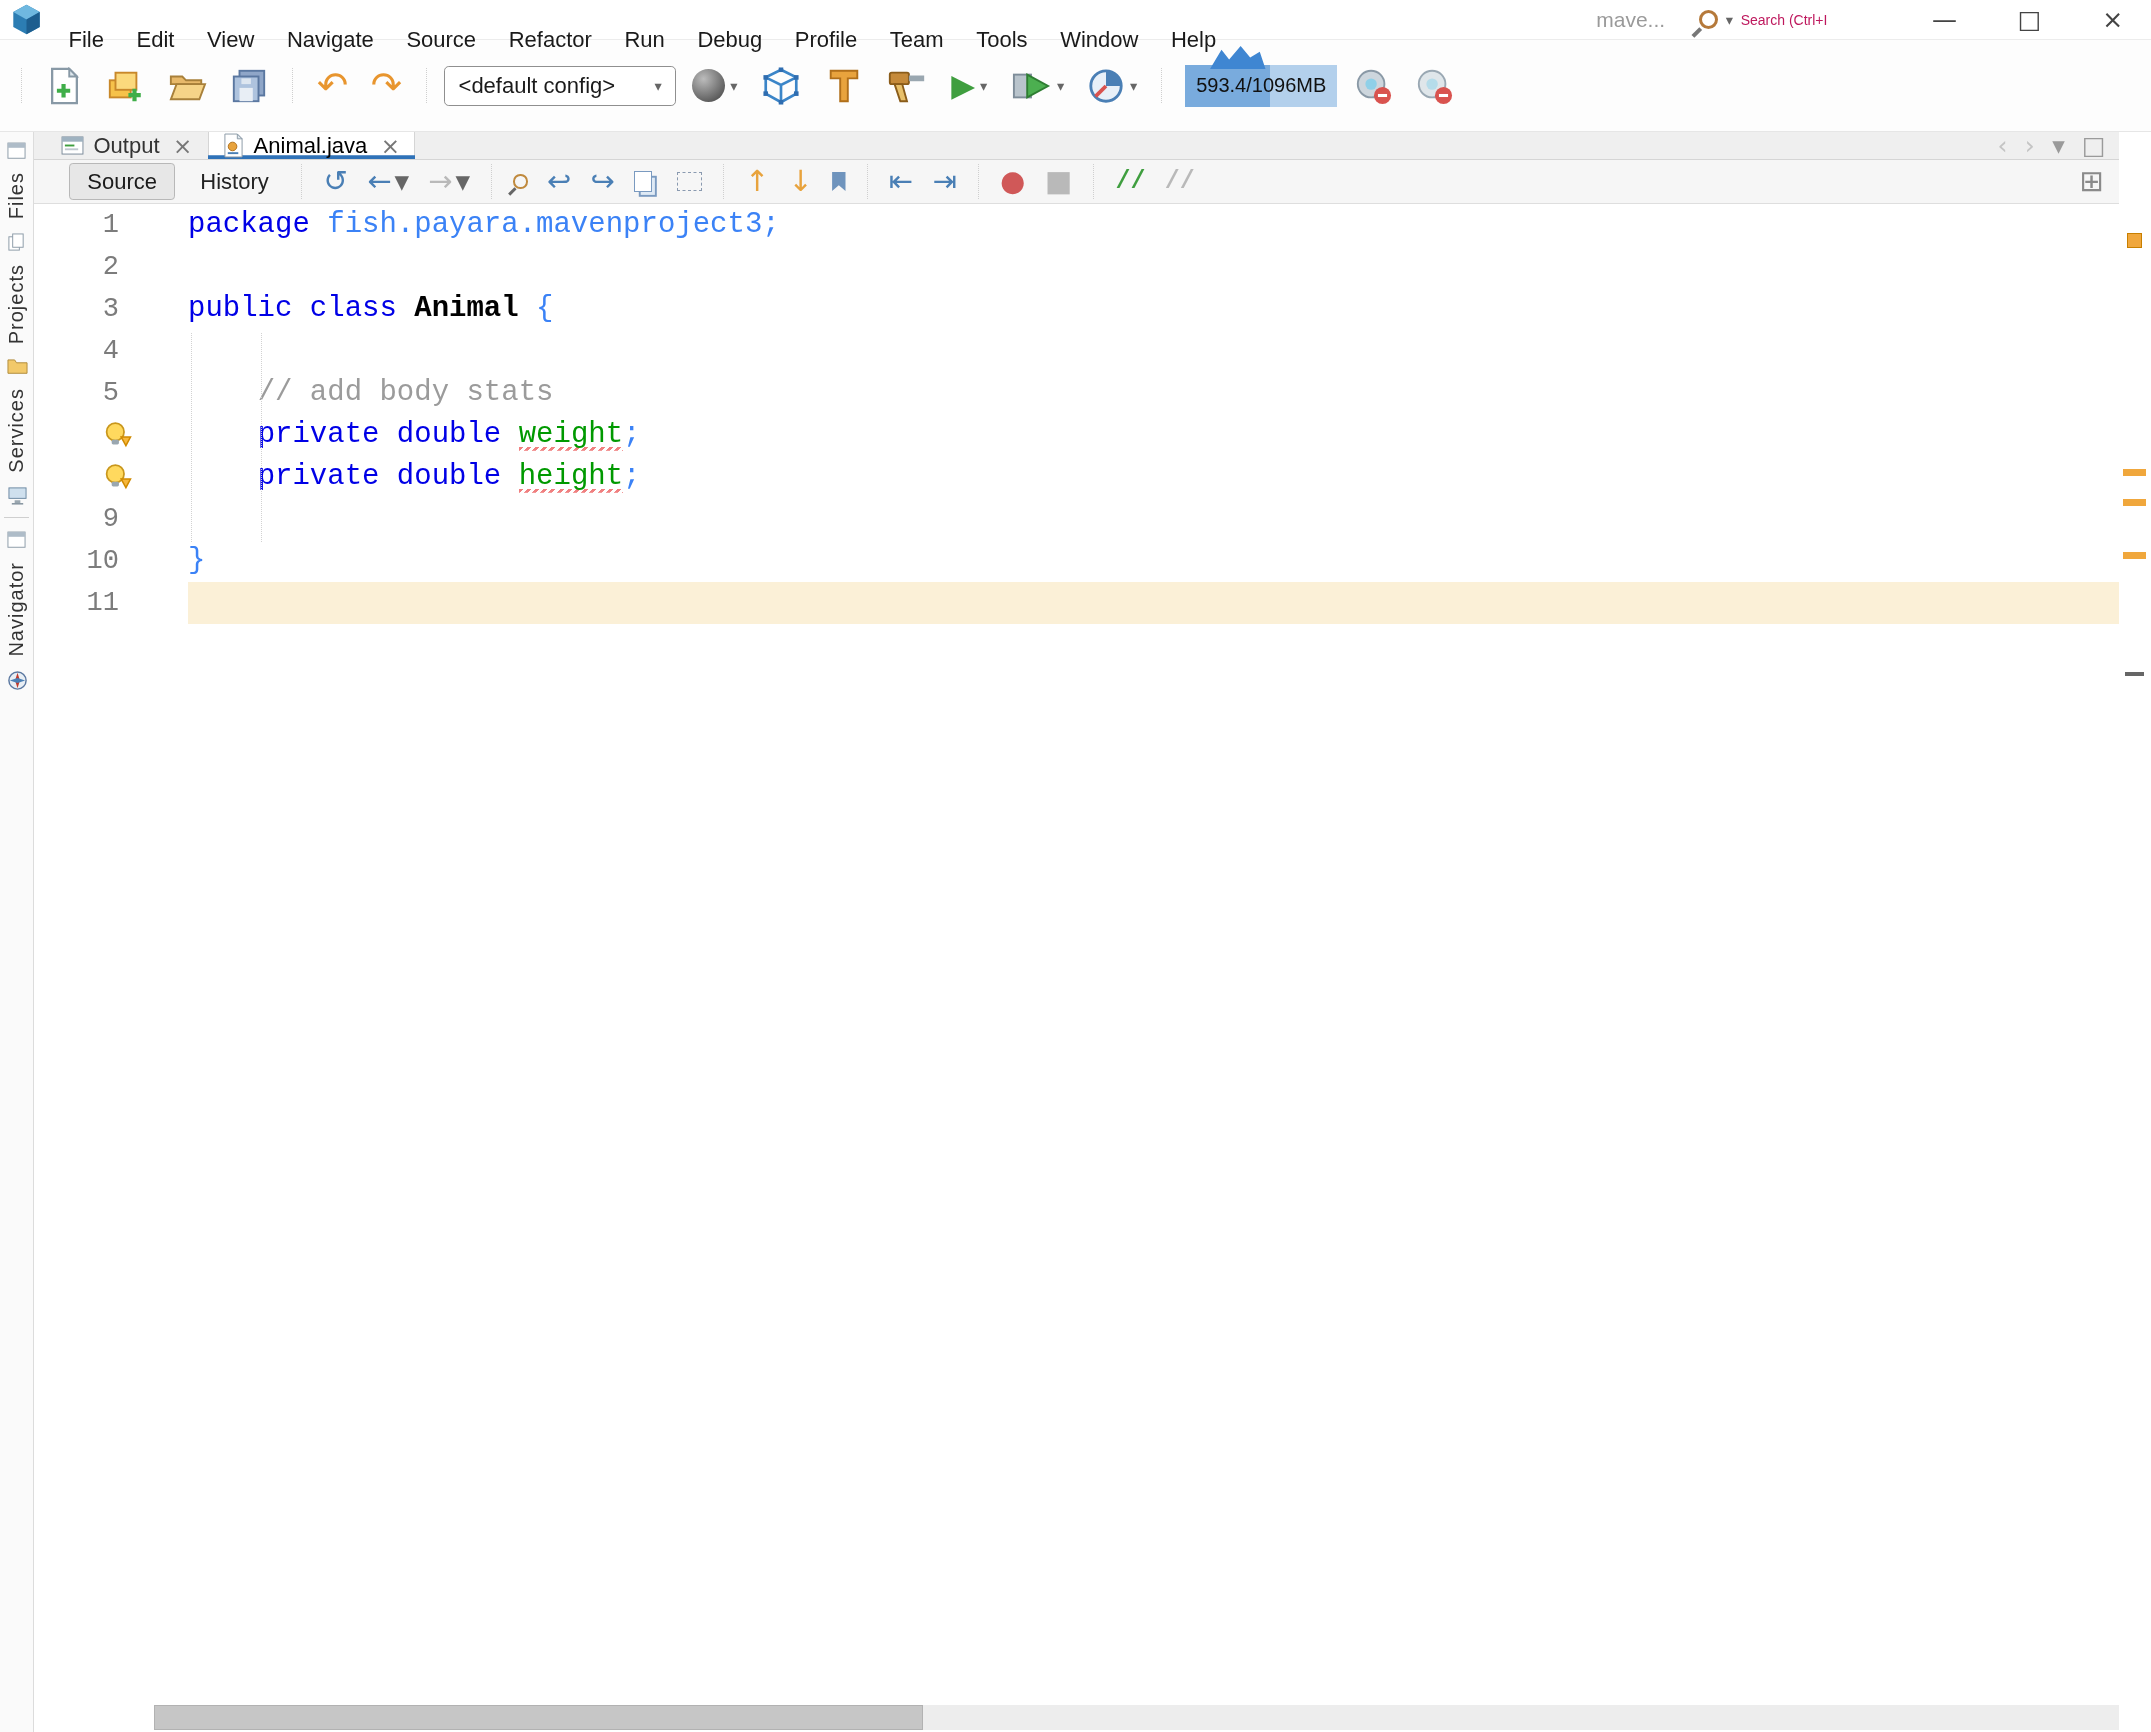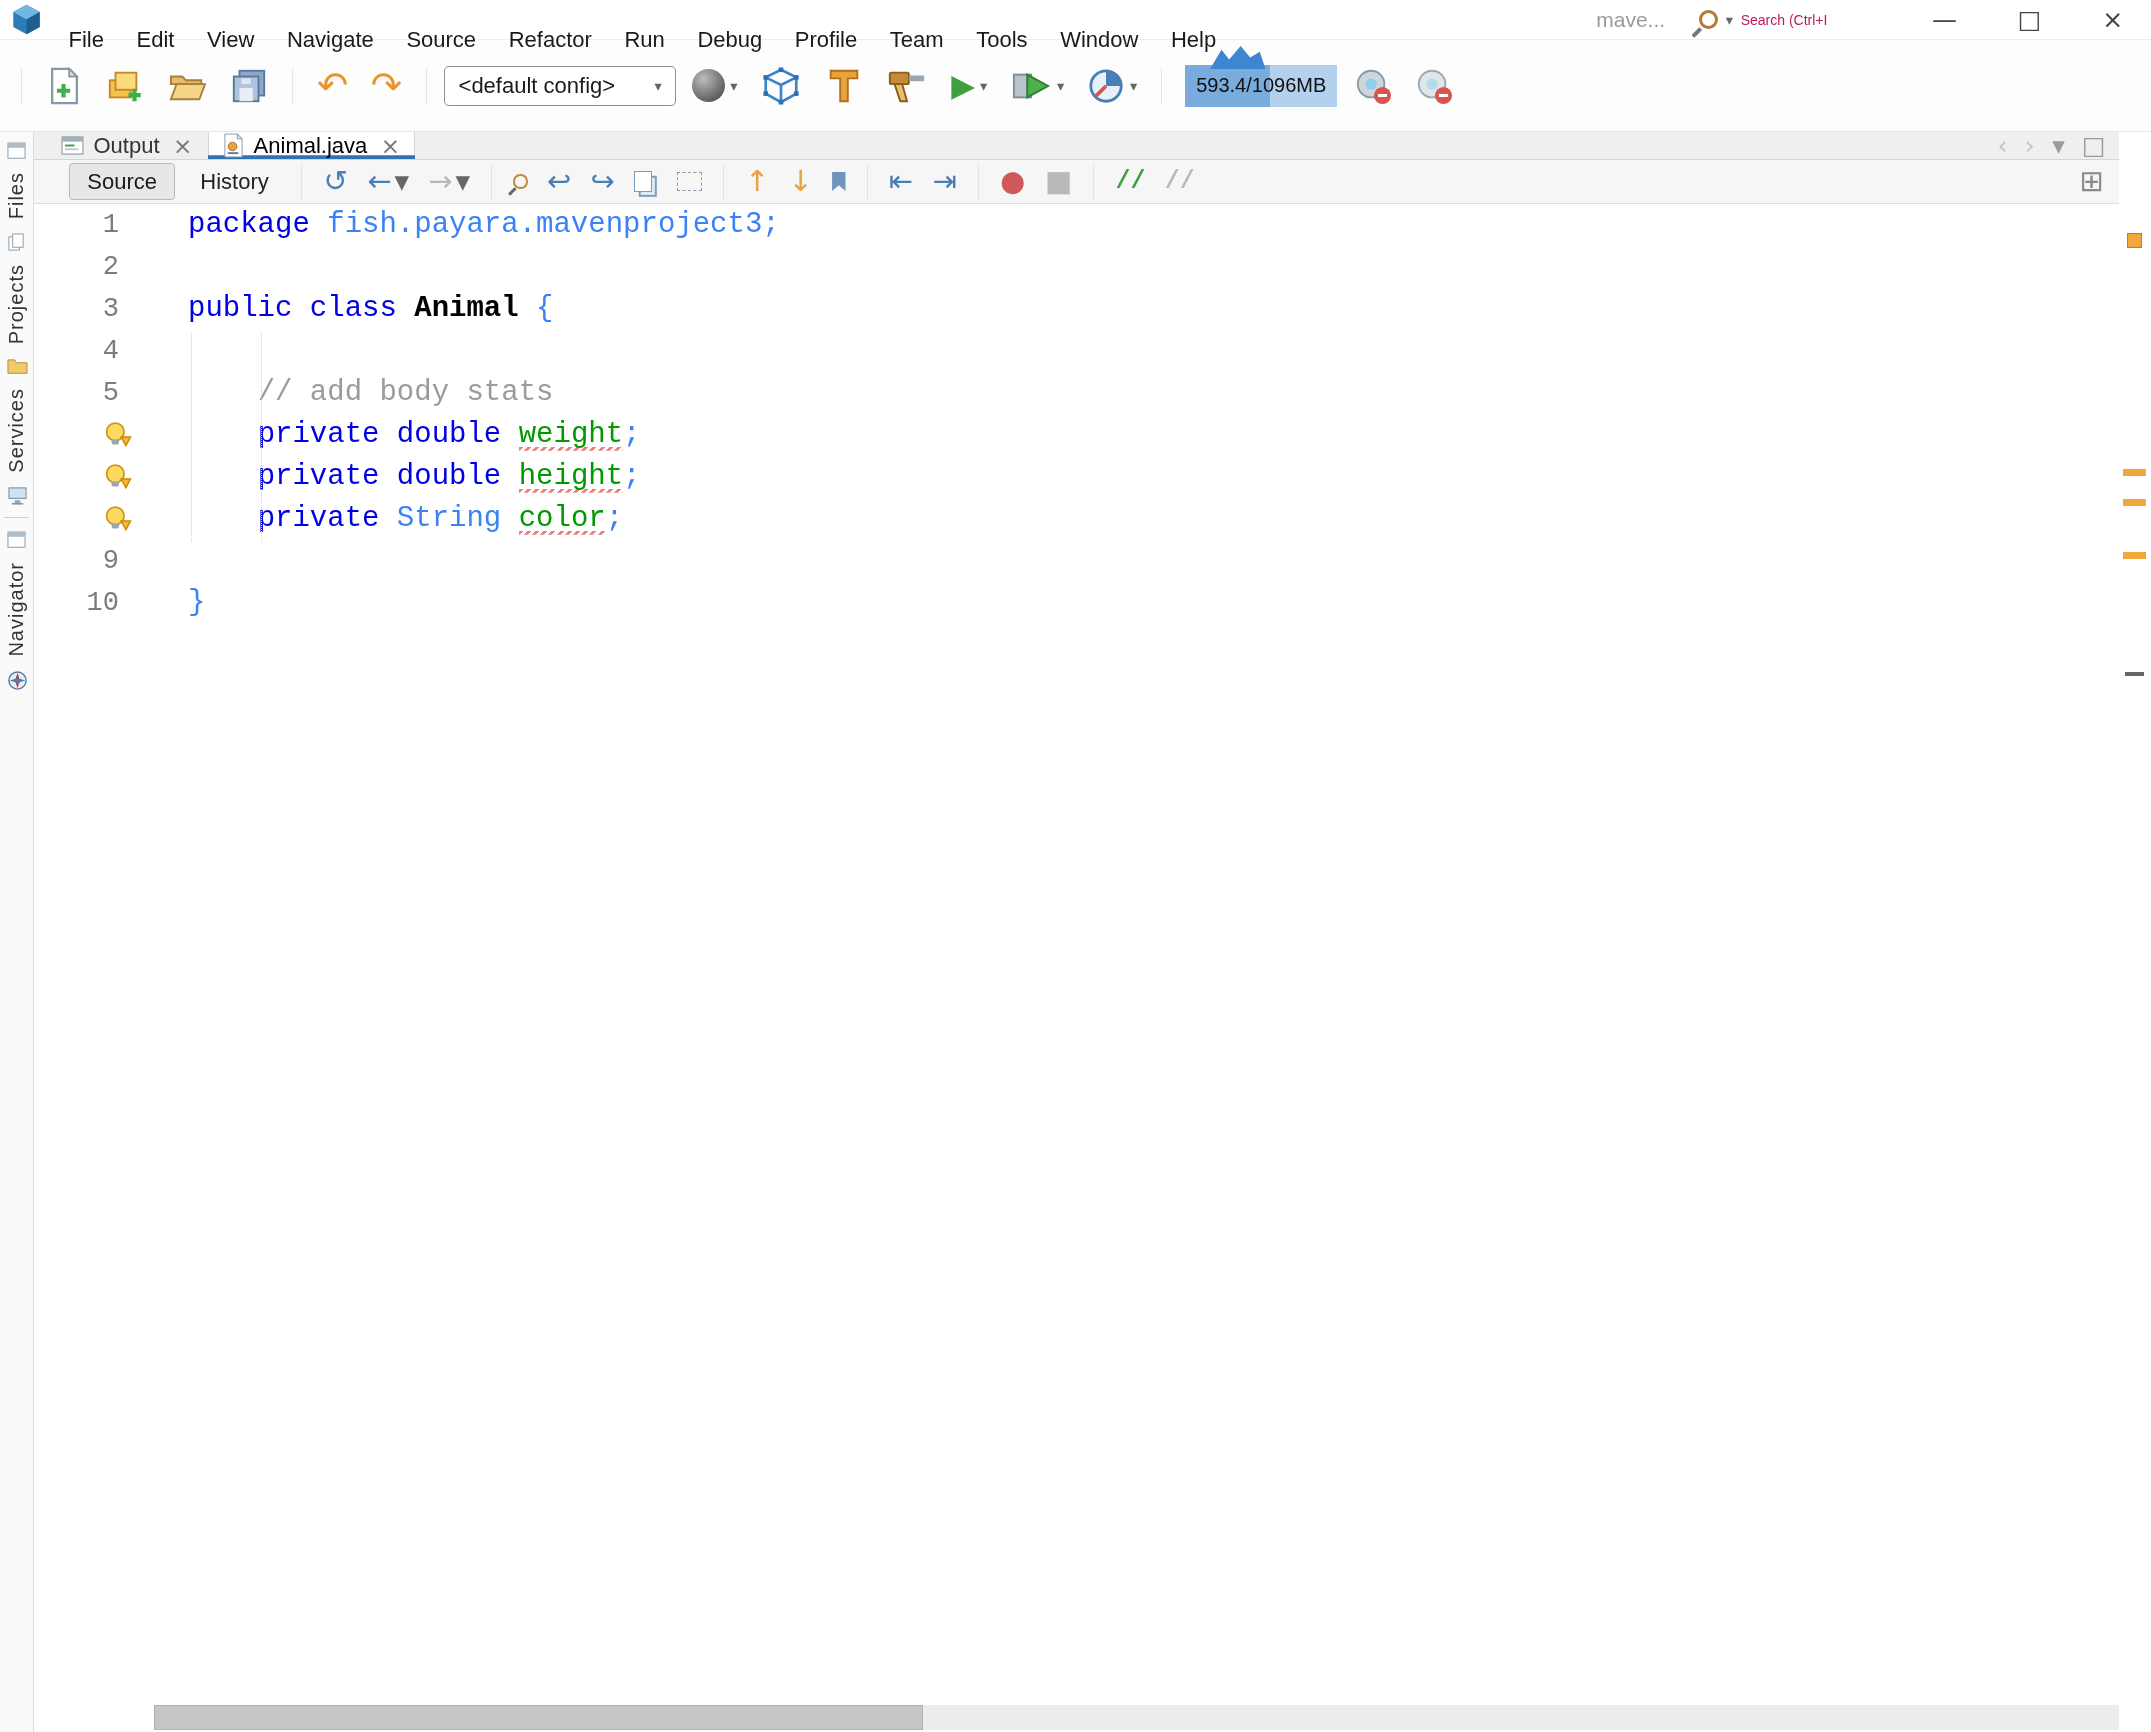--- a/index.html
+++ b/index.html
@@ -458,36 +458,30 @@
             <div class="gutter-cell bulb">
               <svg width="29" height="29" viewBox="0 0 20 20">
                 <circle cx="8.5" cy="7.5" r="6" fill="#ffd95e" stroke="#c9971c" stroke-width="1.2"></circle>
                 <rect x="6" y="13" width="5" height="3.2" rx="1" fill="#9aa7b0"></rect>
                 <path d="M12.5 11 L19 11 L15.8 17 Z" fill="#f6b73c" stroke="#d08a00" stroke-width="1"></path>
               </svg>
             </div>
             <div class="code-cell"><span class="tk-plain">    </span><span class="tk-keyword">private</span><span class="tk-plain"> </span><span class="tk-keyword">double</span><span class="tk-plain"> </span><span class="tk-field">height</span><span class="tk-plain">;</span></div>
           </div>
           <div class="code-row">
-            <div class="gutter-cell bulb">
-              <svg width="29" height="29" viewBox="0 0 20 20">
-                <circle cx="8.5" cy="7.5" r="6" fill="#ffd95e" stroke="#c9971c" stroke-width="1.2"></circle>
-                <rect x="6" y="13" width="5" height="3.2" rx="1" fill="#9aa7b0"></rect>
-                <path d="M12.5 11 L19 11 L15.8 17 Z" fill="#f6b73c" stroke="#d08a00" stroke-width="1"></path>
-              </svg>
-            </div>
-            <div class="code-cell"><span class="tk-plain">    </span><span class="tk-keyword">private</span><span class="tk-plain"> </span><span class="tk-plain">String</span><span class="tk-plain"> </span><span class="tk-field">color</span><span class="tk-plain">;</span></div>
-          </div>
-          <div class="code-row">
             <div class="gutter-cell">9</div>
             <div class="code-cell"></div>
           </div>
           <div class="code-row">
             <div class="gutter-cell">10</div>
             <div class="code-cell"><span class="tk-plain">}</span></div>
+          </div>
+          <div class="code-row">
+            <div class="gutter-cell">11</div>
+            <div class="code-cell current"></div>
           </div>
         </div>
       <div class="indent-guide" style="left:157px; top:129px; height:209px;"></div>
       <div class="indent-guide" style="left:227px; top:129px; height:209px;"></div>
     </div>
 
     <div class="hscroll">
       <span class="track"></span>
       <span class="thumb"></span>
     </div>

